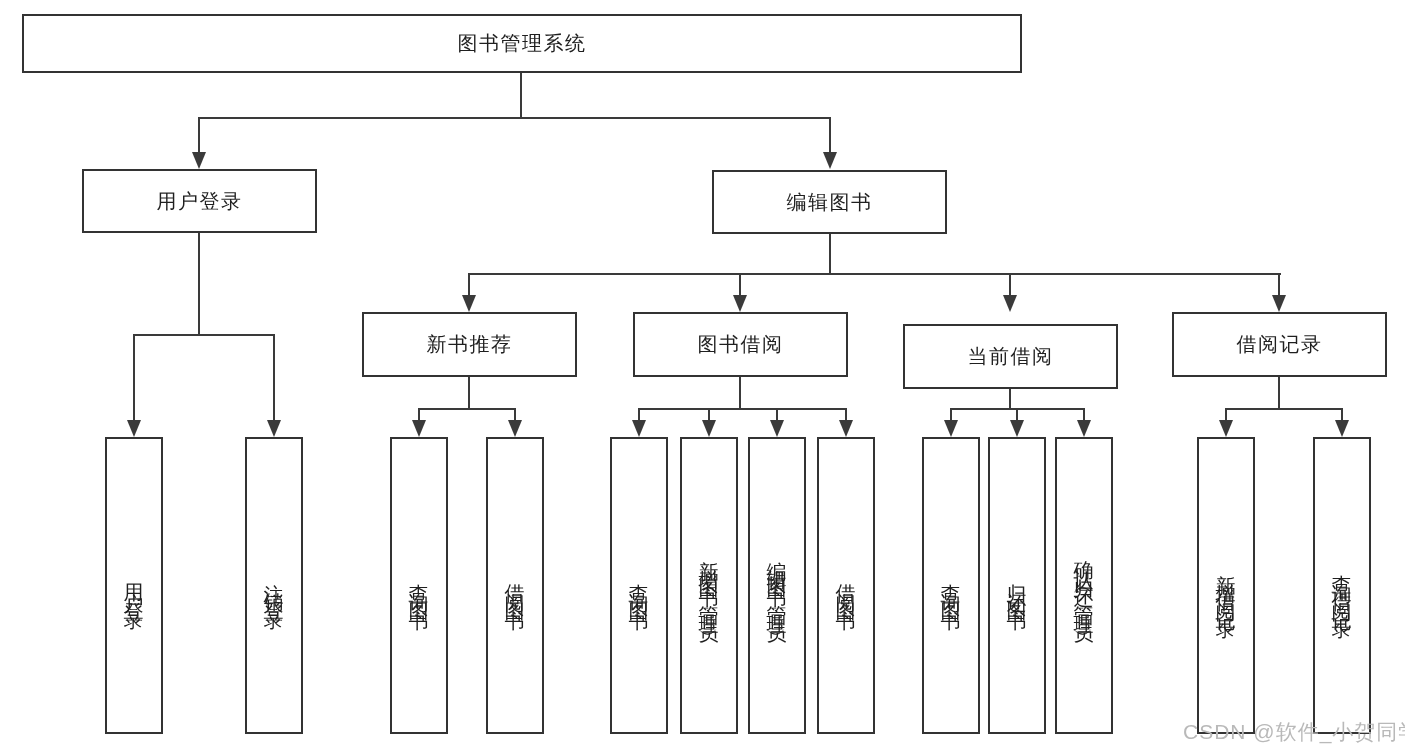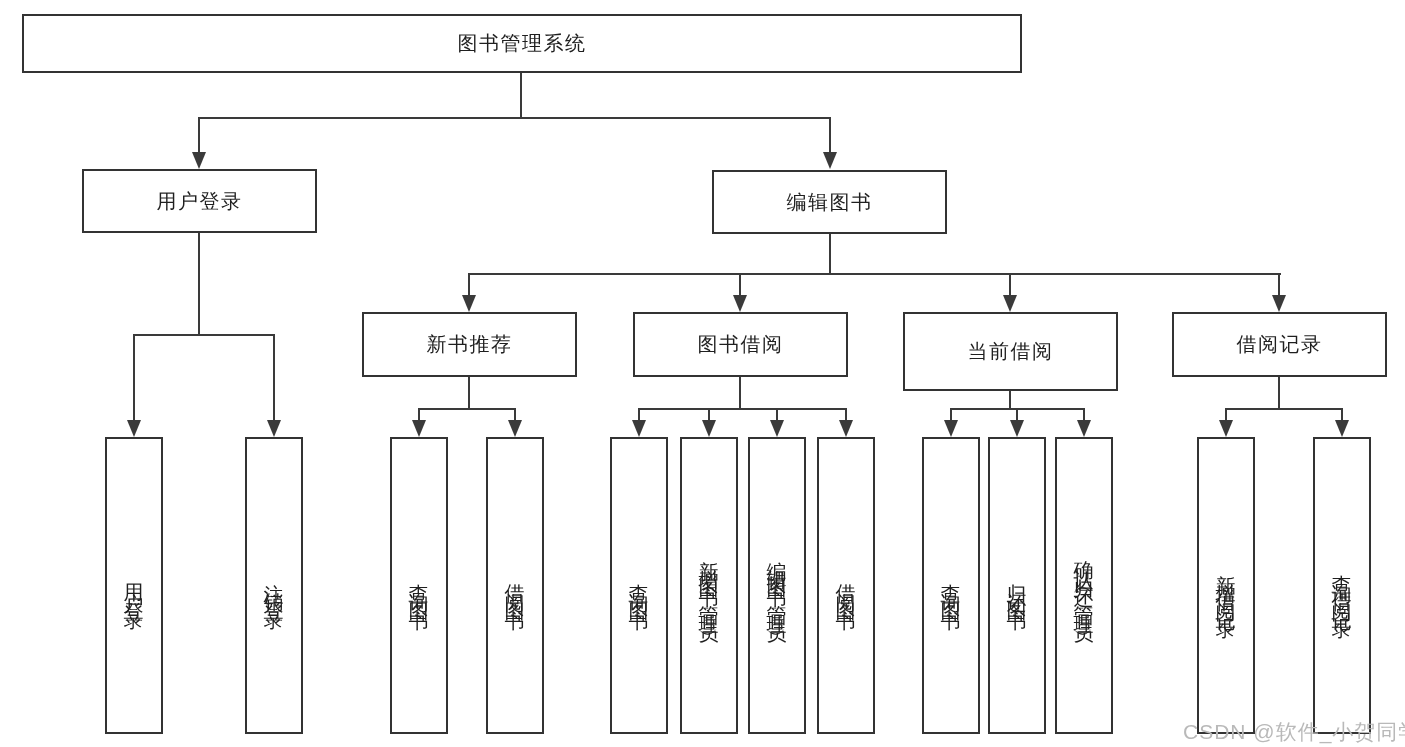--- a/index.html
+++ b/index.html
@@ -68,21 +68,21 @@
   <div class="arrow" style="left:1003px;top:295px"></div>
   <div class="vline" style="left:1278px;top:273px;height:24px"></div>
   <div class="arrow" style="left:1272px;top:295px"></div>
 
   <div class="box" style="left:633px;top:312px;width:215px;height:65px">
     <span class="hlabel">图书借阅</span>
   </div>
   <div class="box" style="left:362px;top:312px;width:215px;height:65px">
     <span class="hlabel">新书推荐</span>
   </div>
-  <div class="box" style="left:903px;top:312px;width:215px;height:79px">
+  <div class="box" style="left:903px;top:324px;width:215px;height:65px">
     <span class="hlabel">当前借阅</span>
   </div>
   <div class="box" style="left:1172px;top:312px;width:215px;height:65px">
     <span class="hlabel">借阅记录</span>
   </div>
 
   <div class="vline" style="left:468px;top:377px;height:31px"></div>
   <div class="hline" style="left:418px;top:408px;width:98px"></div>
   <div class="vline" style="left:418px;top:408px;height:14px"></div>
   <div class="arrow" style="left:412px;top:420px"></div>

